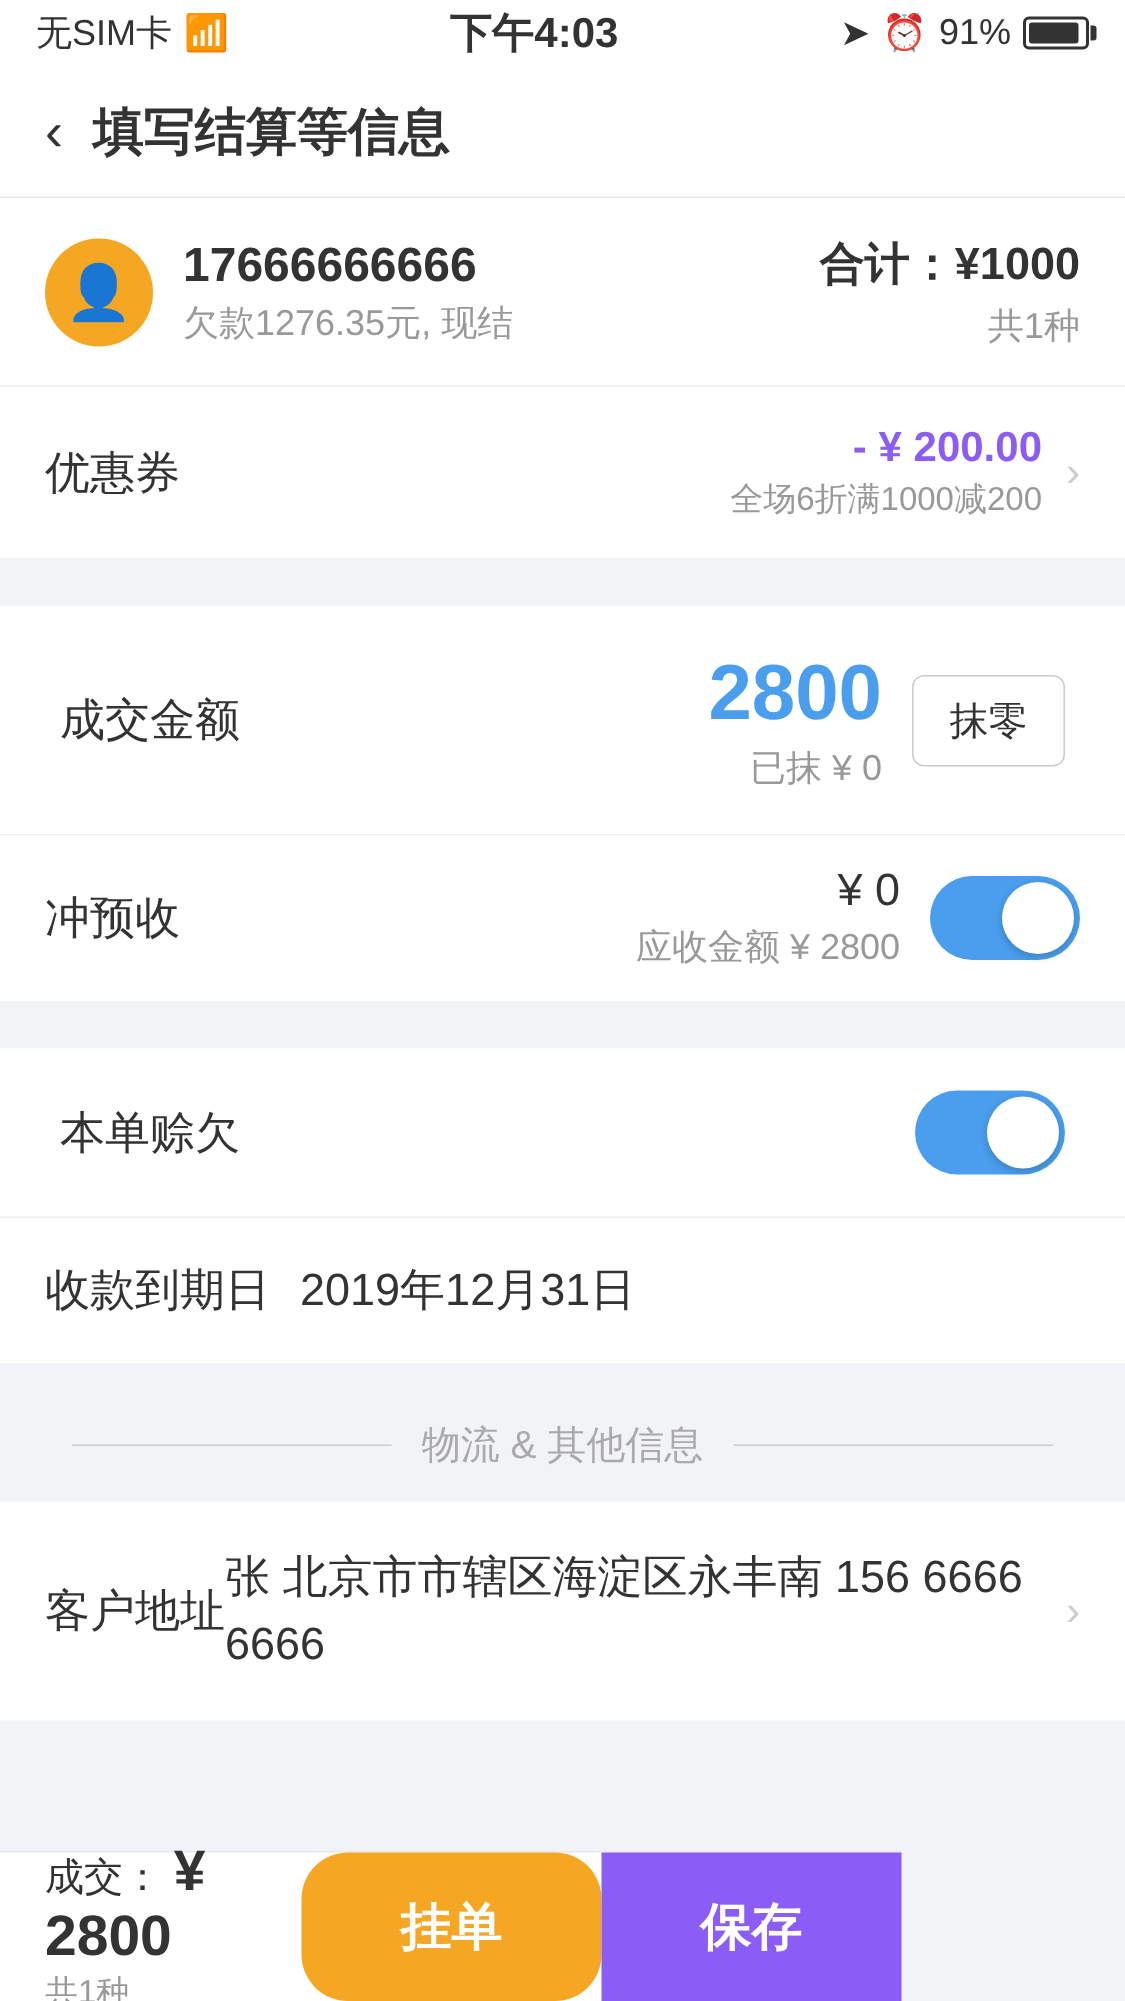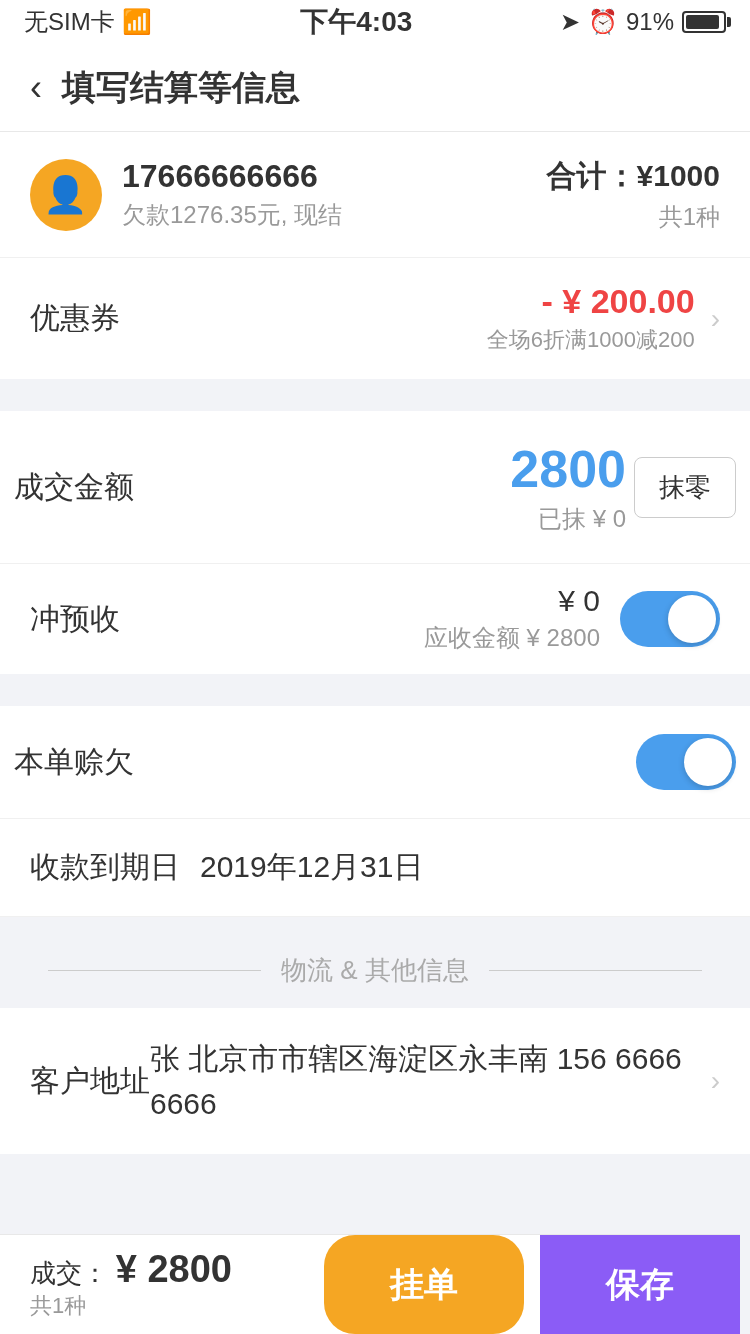--- a/index.html
+++ b/index.html
@@ -94,43 +94,43 @@
     
     .coupon-row {
       display: flex;
       align-items: center;
       padding: 24px 30px;
       background: #fff;
       border-top: 1px solid #f0f0f0;
     }
     .coupon-label { font-size: 30px; color: #333; flex: 1; }
     .coupon-right { text-align: right; margin-right: 16px; }
-    .coupon-discount { font-size: 34px; font-weight: 600; color: #ef4444; }
+    .coupon-discount { font-size: 28px; font-weight: 600; color: #8b5cf6; }
     .coupon-desc { font-size: 22px; color: #999; margin-top: 4px; }
     .chevron { font-size: 28px; color: #ccc; }
 
     
     .divider { height: 16px; background: #f2f3f7; }
 
     
     .form-row {
       display: flex;
       align-items: center;
-      padding: 28px 14px;
+      padding: 28px 40px;
       background: #fff;
       border-bottom: 1px solid #f0f0f0;
       min-height: 90px;
     }
     .form-label { font-size: 30px; color: #333; flex: 0 0 auto; }
     .form-value-right {
       flex: 1;
       display: flex;
       align-items: center;
       justify-content: flex-end;
-      gap: 8px;
+      gap: 20px;
     }
     .amount-big { font-size: 52px; font-weight: 600; color: #4a9eed; }
     .amount-sub { font-size: 24px; color: #999; margin-top: 4px; text-align: right; }
 
     
     .round-zero-btn {
       border: 1px solid #ccc;
       border-radius: 8px;
       padding: 12px 24px;
       font-size: 26px;
@@ -209,27 +209,26 @@
     }
     .address-label { font-size: 30px; color: #333; flex: 0 0 120px; }
     .address-value { flex: 1; font-size: 30px; color: #333; line-height: 1.5; }
     .address-chevron { font-size: 28px; color: #ccc; margin-left: 16px; }
 
     
     .bottom-bar {
       position: fixed;
       bottom: 0;
       left: 0;
-      width: 740px;
+      width: 601px;
       height: 100px;
       display: flex;
       align-items: stretch;
       background: #fff;
       border-top: 1px solid #e8e8e8;
-      gap: 16px;
     }
     .bottom-info {
       flex: 1;
       display: flex;
       flex-direction: column;
       justify-content: center;
       padding: 0 30px;
     }
     .bottom-deal { font-size: 26px; color: #333; }
     .bottom-deal-amount { font-size: 38px; font-weight: 600; color: #333; }

